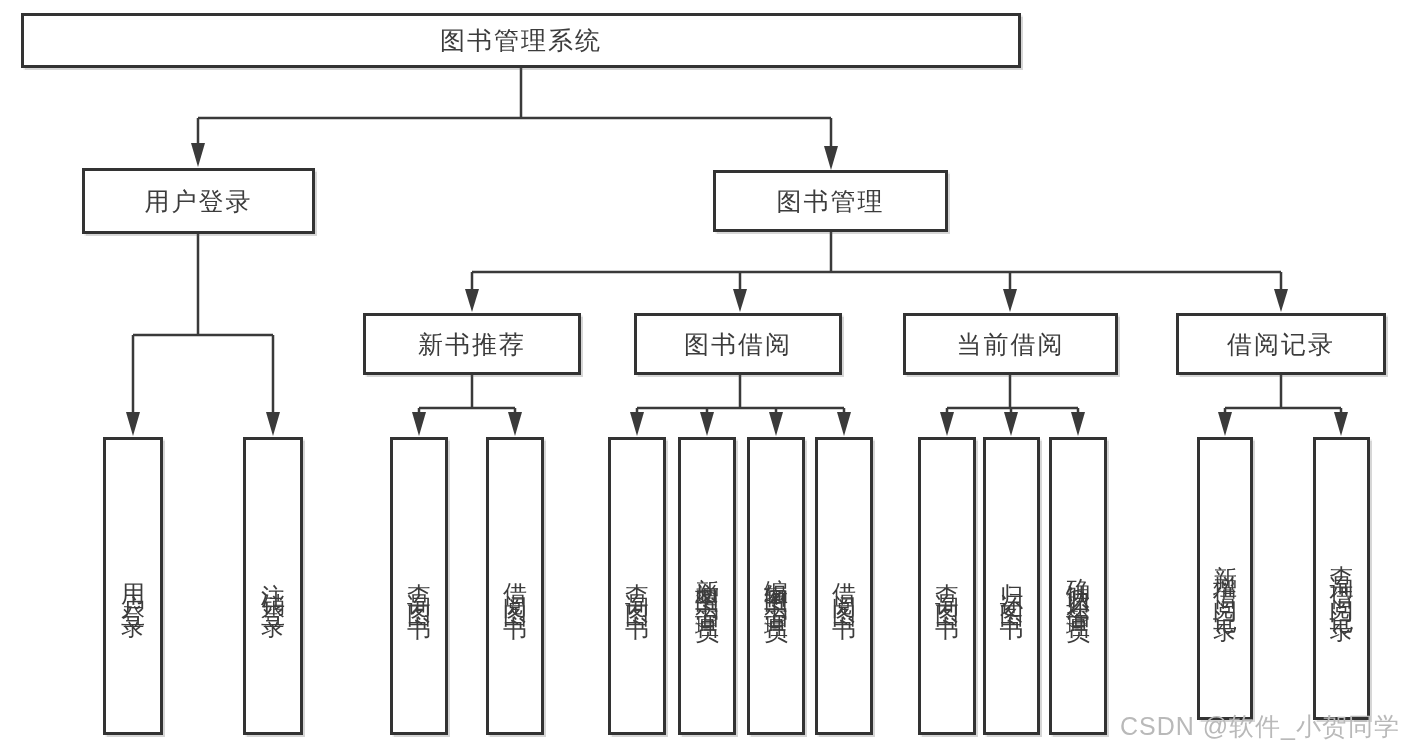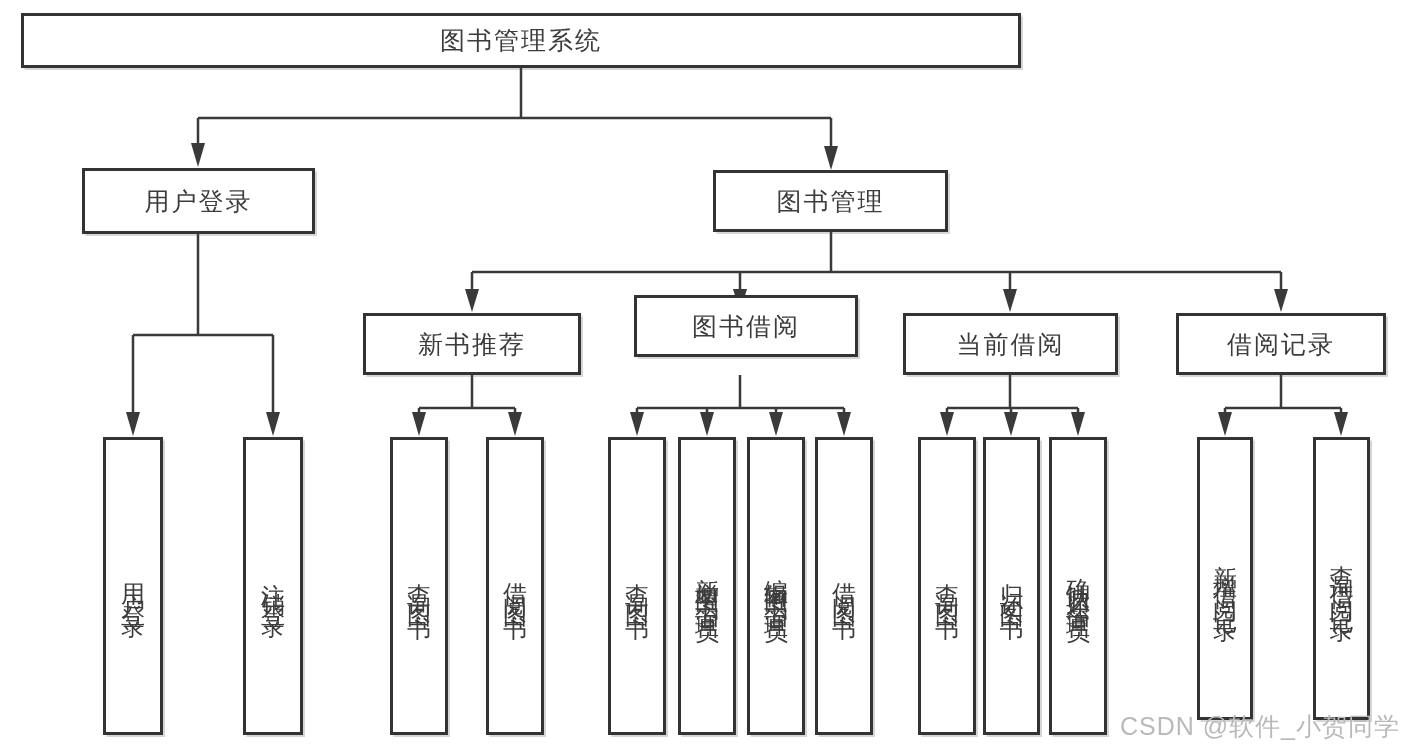--- a/index.html
+++ b/index.html
@@ -95,21 +95,21 @@
   <div class="node h-node" style="left:82px;top:168px;width:233px;height:66px;">
     <span>用户登录</span>
   </div>
   <div class="node h-node" style="left:713px;top:170px;width:235px;height:62px;">
     <span>图书管理</span>
   </div>
 
   <div class="node h-node" style="left:363px;top:313px;width:218px;height:62px;text-align:right;">
     <span>新书推荐</span>
   </div>
-  <div class="node h-node" style="left:634px;top:295px;width:224px;height:62px;">
+  <div class="node h-node" style="left:634px;top:313px;width:208px;height:62px;">
     <span>图书借阅</span>
   </div>
   <div class="node h-node" style="left:903px;top:313px;width:215px;height:62px;">
     <span>当前借阅</span>
   </div>
   <div class="node h-node" style="left:1176px;top:313px;width:210px;height:62px;font-family:Liberation Mono, monospace;">
     <span>借阅记录</span>
   </div>
 
   <div class="node v-node" style="left:103px;top:437px;width:60px;height:298px;">

